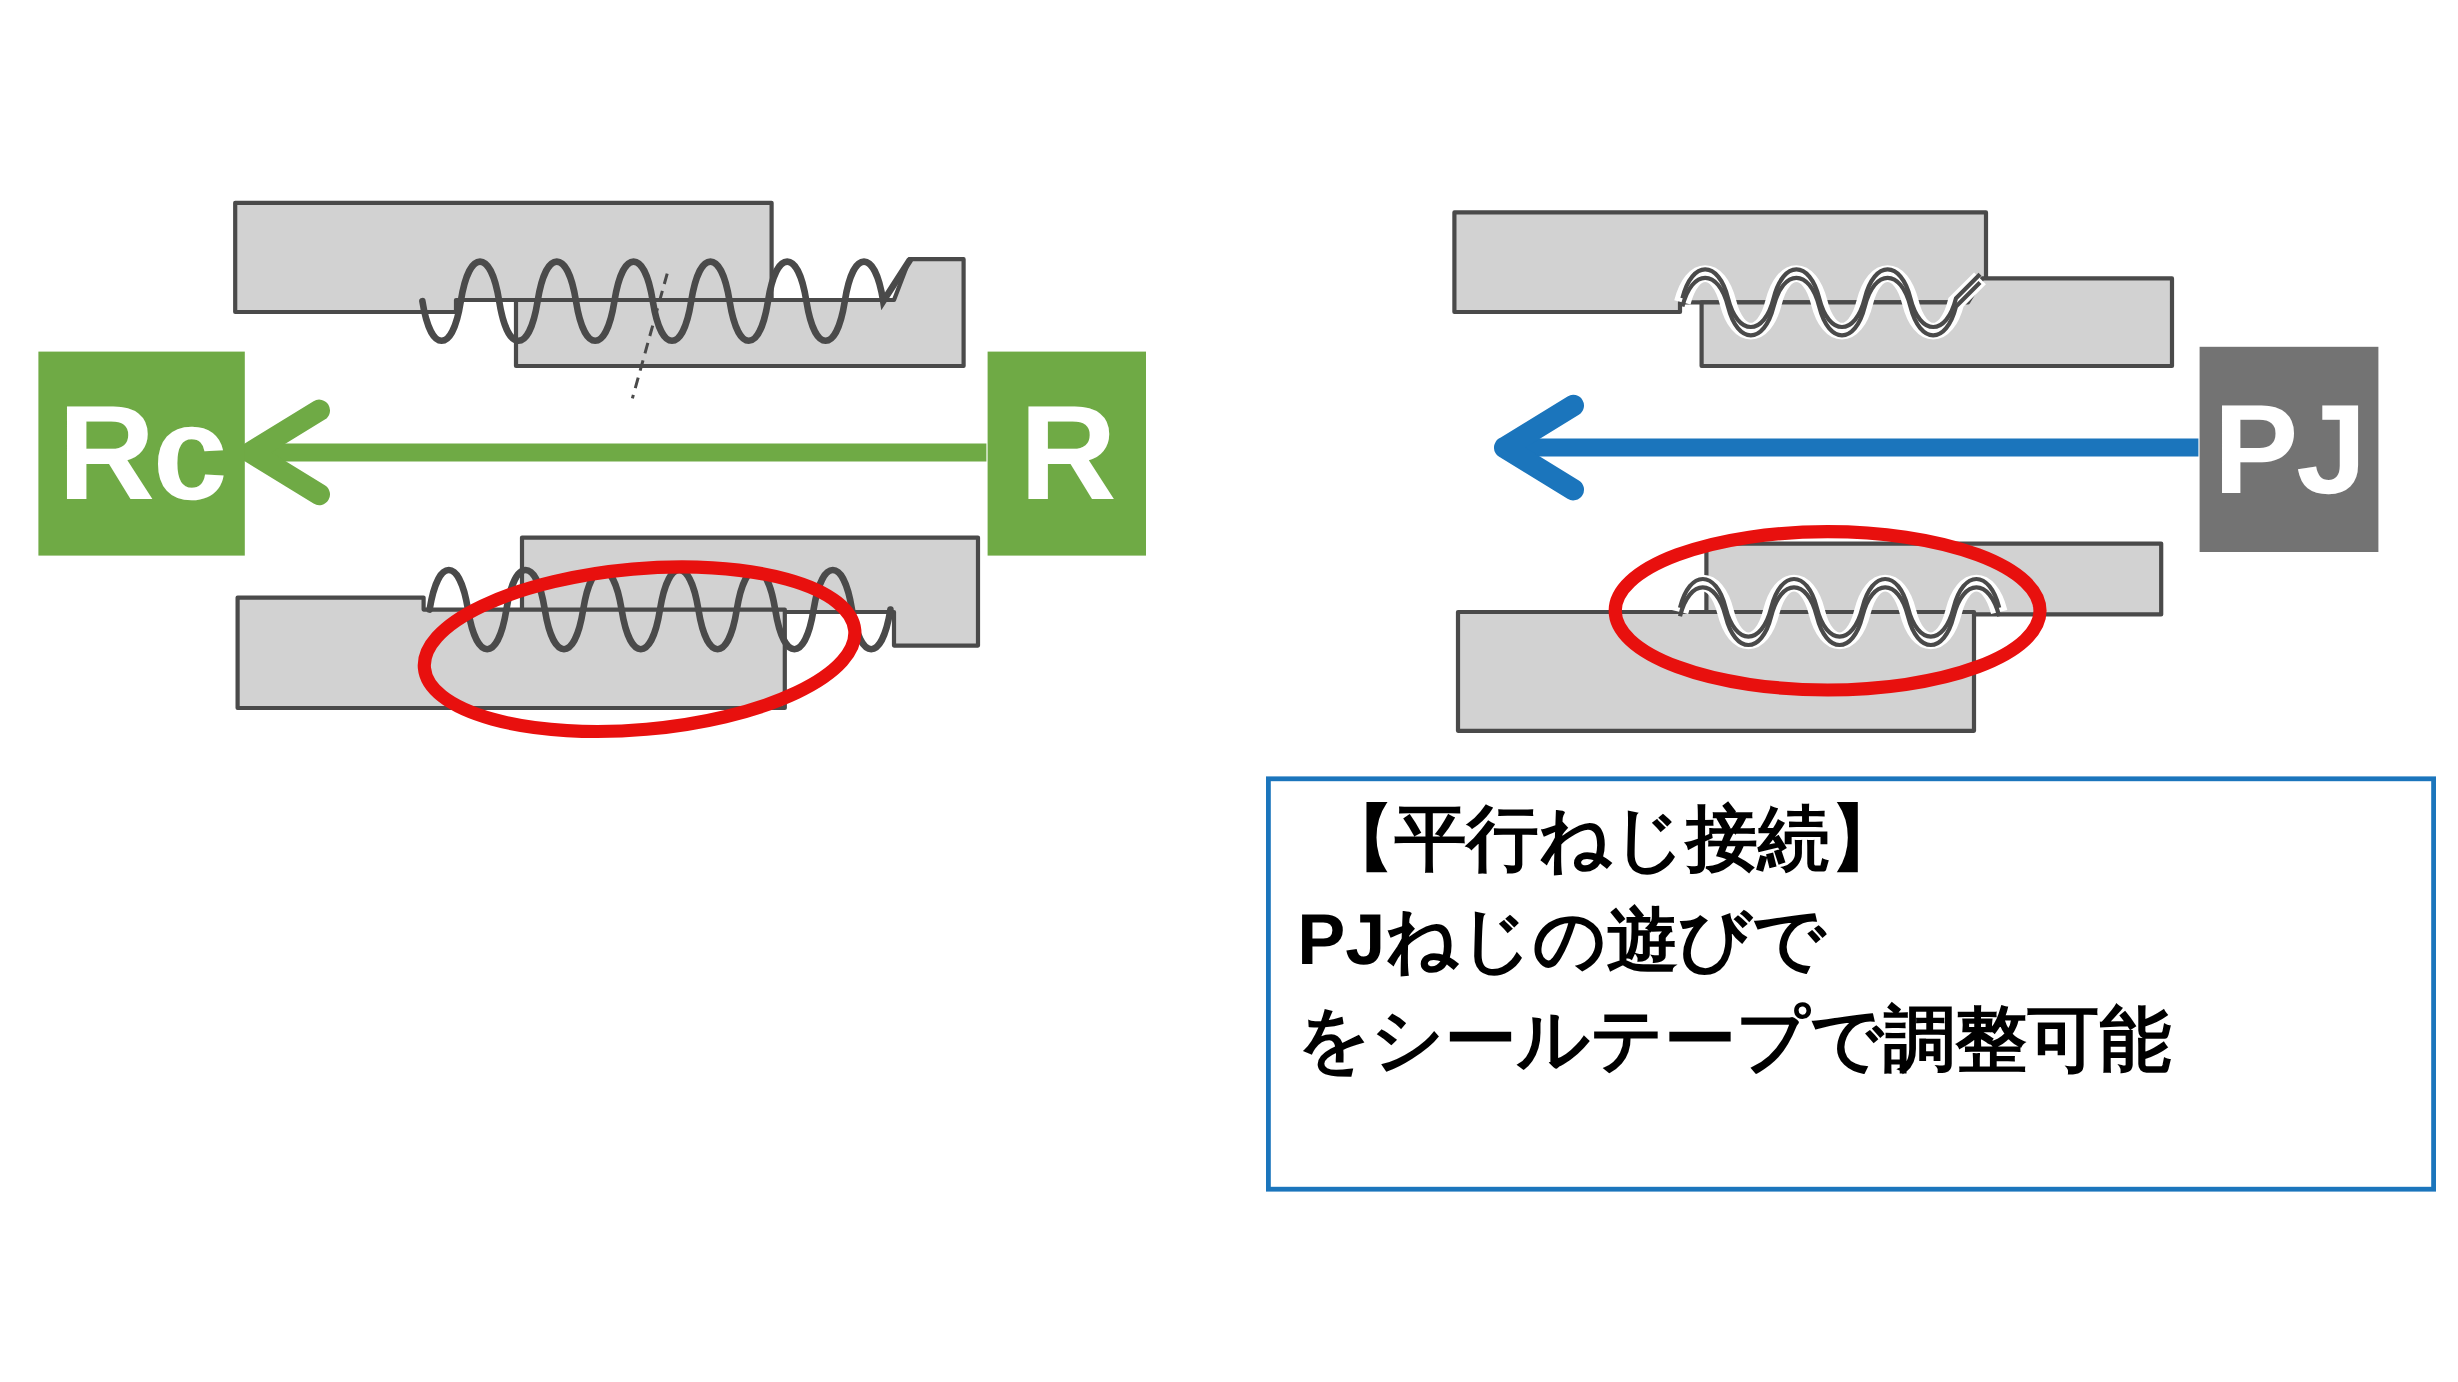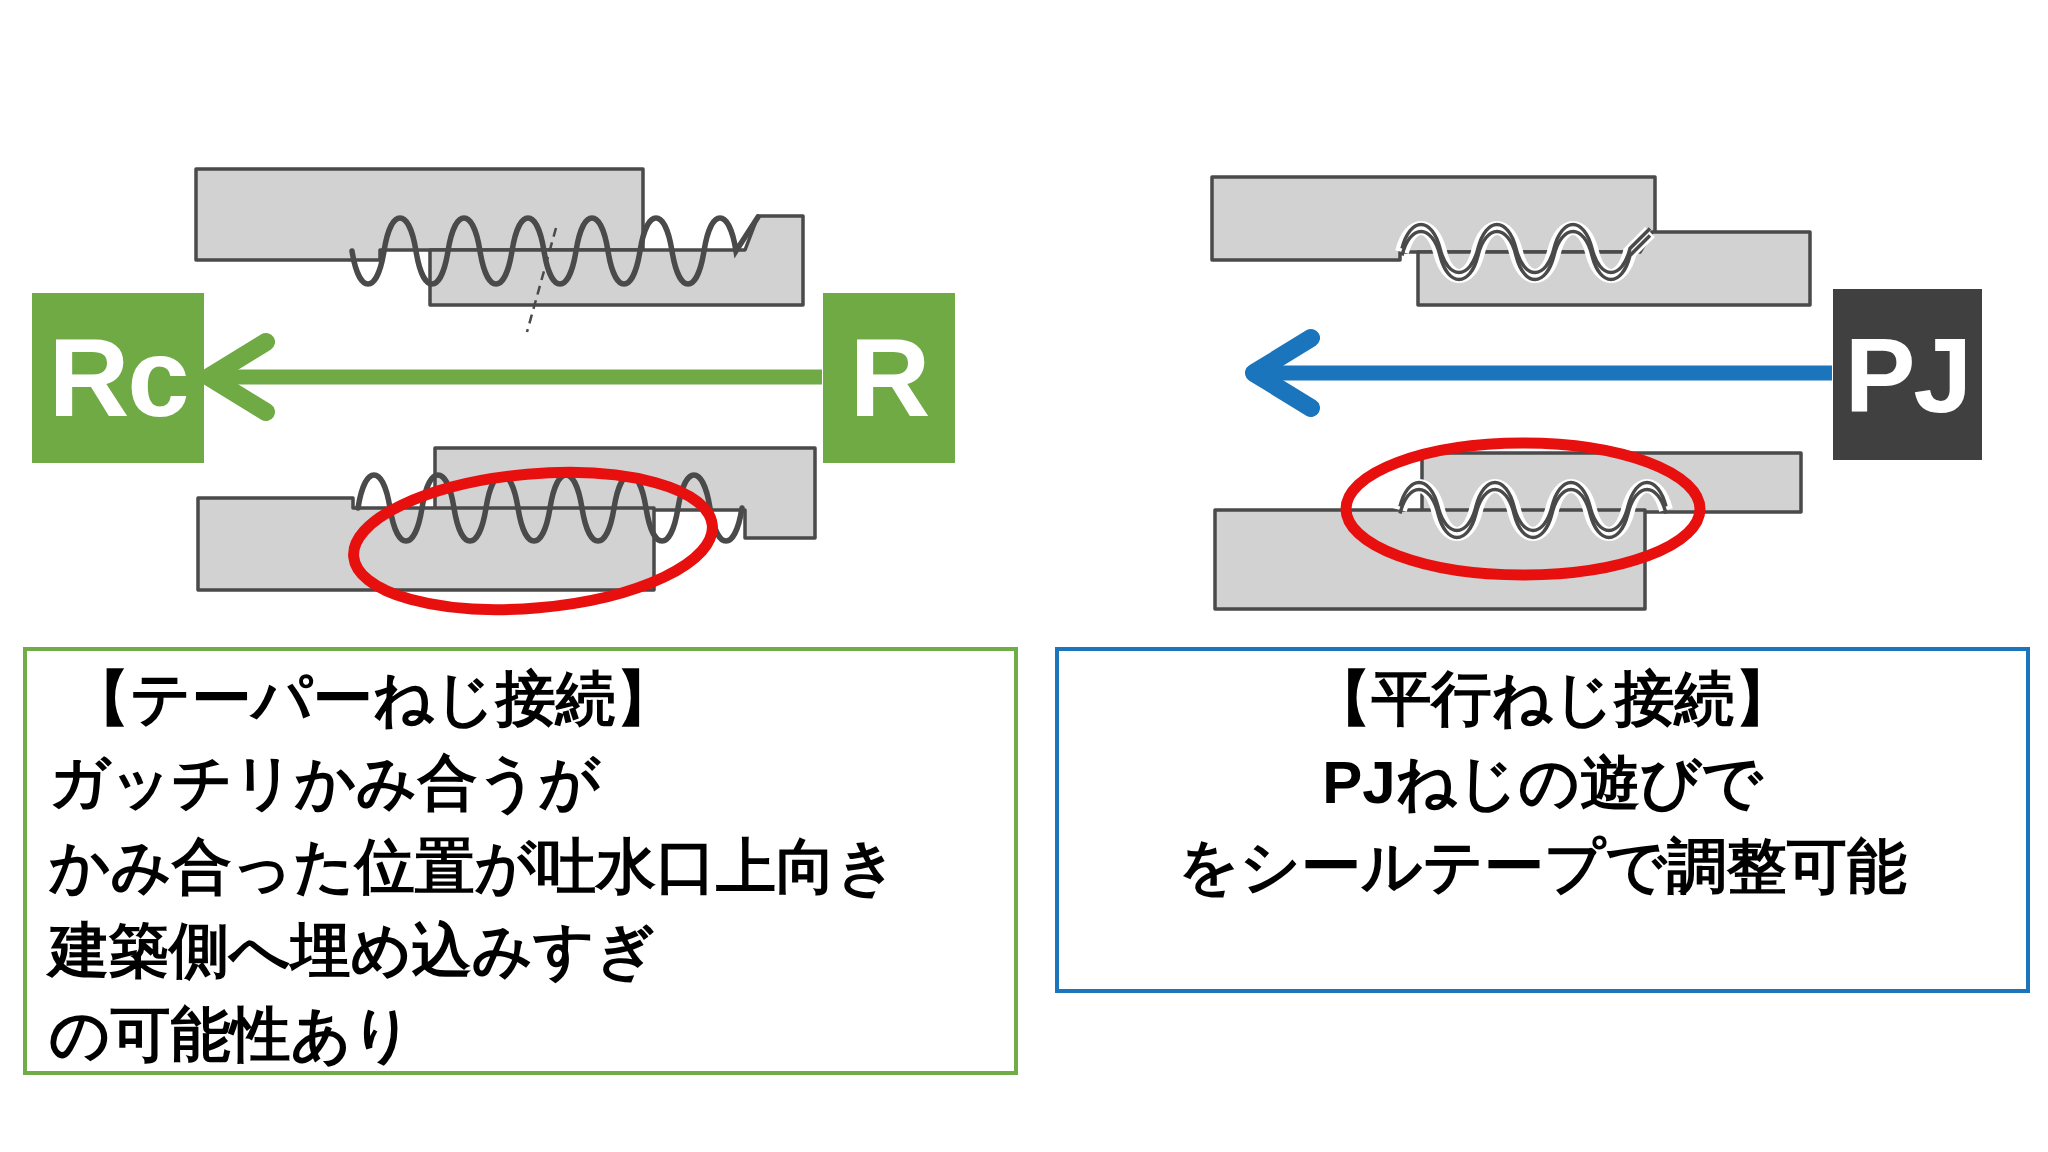--- a/index.html
+++ b/index.html
@@ -10,21 +10,21 @@
     position:relative;overflow:hidden;
   }
   .stage{position:absolute;left:0;top:0;width:2048px;height:1148px;}
   .art{position:absolute;left:0;top:0;}
   .label{
     position:absolute;display:flex;align-items:center;justify-content:center;
     color:#ffffff;font-weight:700;font-size:112px;line-height:1;
     letter-spacing:-2px;
   }
   .label.green{background:#6faa45;}
-  .label.blue{background:#404040;font-size:106px;}
+  .label.blue{background:#737373;font-size:106px;}
   .caption{
     position:absolute;box-sizing:border-box;
     background:#ffffff;padding:6px 22px 0 22px;
   }
   .caption.green-box{border:4px solid #70ad47;}
   .caption.blue-box{border:4px solid #1b75bc;}
   .cap-line{
     font-size:60px;line-height:84px;font-weight:700;color:#000000;
     white-space:nowrap;
   }
@@ -111,27 +111,20 @@
     </g>
   </svg>
 
   <div class="label green" style="left:32px;top:293px;width:172px;height:170px;">Rc</div>
 
   <div class="label green" style="left:823px;top:293px;width:132px;height:170px;">R</div>
 
 
   <div class="label blue" style="left:1833px;top:289px;width:149px;height:171px;">PJ</div>
 
-  <div class="caption green-box" style="left:23px;top:647px;width:995px;height:428px;">
-    <div class="cap-line">【テーパーねじ接続】</div>
-    <div class="cap-line">ガッチリかみ合うが</div>
-    <div class="cap-line">かみ合った位置が吐水口上向き</div>
-    <div class="cap-line">建築側へ埋め込みすぎ</div>
-    <div class="cap-line">の可能性あり</div>
-  </div>
 
-  <div class="caption blue-box" style="left:1055px;top:647px;width:975px;height:346px;text-align:center;">
+  <div class="caption blue-box" style="left:1055px;top:647px;width:975px;height:346px;">
     <div class="cap-line">【平行ねじ接続】</div>
     <div class="cap-line">PJねじの遊びで</div>
     <div class="cap-line">をシールテープで調整可能</div>
   </div>
 
 </div>
 
 </body></html>

